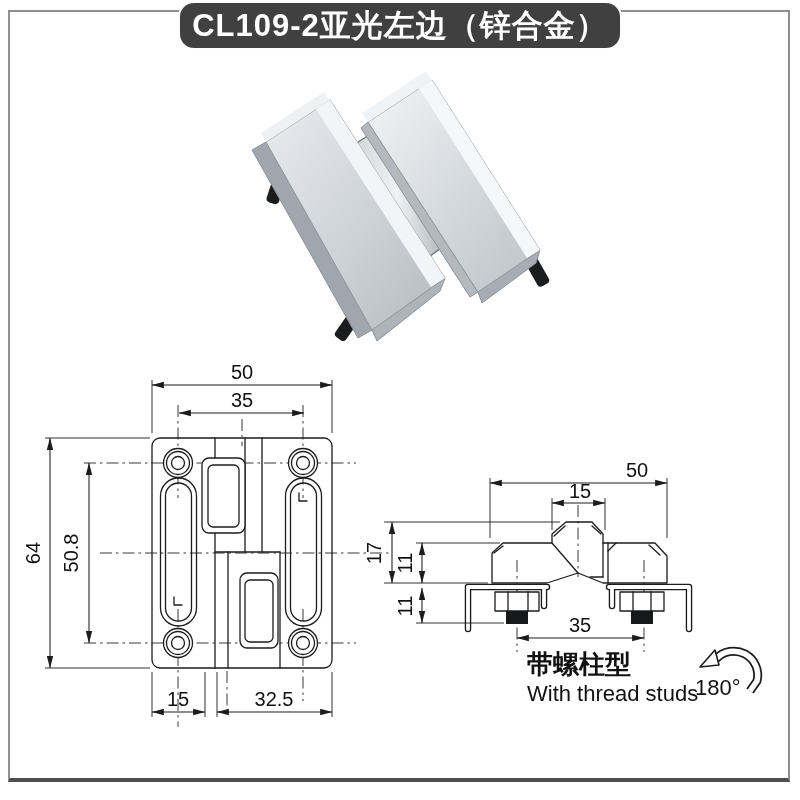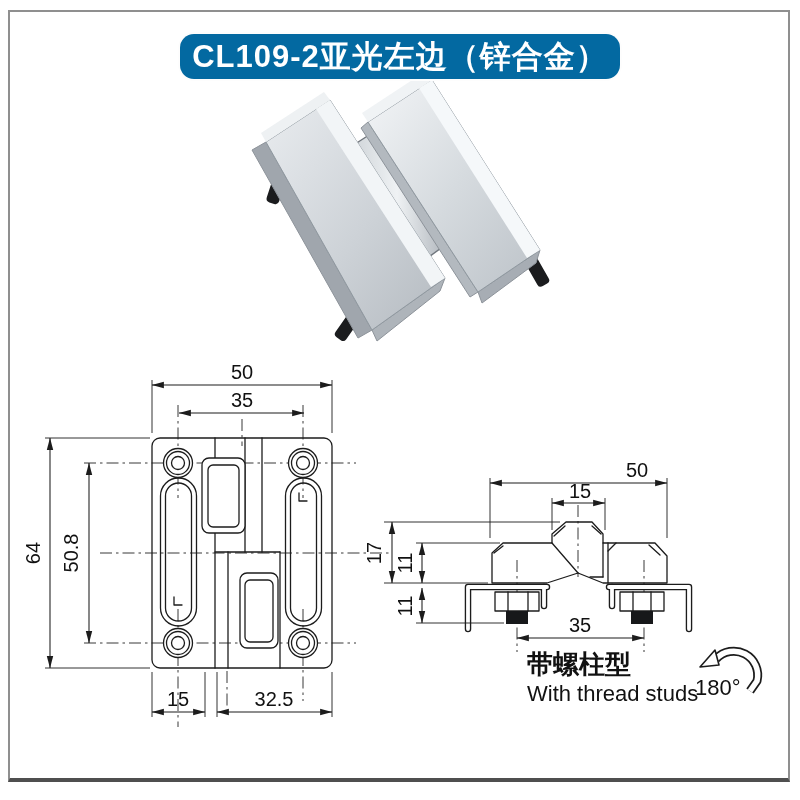--- a/index.html
+++ b/index.html
@@ -1,22 +1,22 @@
 <!DOCTYPE html>
 <html><head>
 <meta charset="utf-8">
 <style>
   html,body{margin:0;padding:0;background:#fff;}
   body{width:800px;height:800px;position:relative;font-family:"Liberation Sans",sans-serif;overflow:hidden;}
   .frame{position:absolute;left:8px;top:10px;width:782px;height:772px;box-sizing:border-box;
          border:2px solid #8f8f8f;border-bottom:4px solid #4f4f4f;background:#fff;}
-  .banner{position:absolute;left:180px;top:3px;width:440px;height:45px;background:#0369a1;
+  .banner{position:absolute;left:180px;top:3px;width:440px;height:45px;background:#404040;
           border-radius:14px;display:flex;align-items:center;justify-content:center;
           color:#ffffff;font-size:31px;font-weight:bold;letter-spacing:1px;z-index:3;
-          box-shadow:0 0 0 2px #fdfdfd;margin-top:31px;}
+          box-shadow:0 0 0 2px #fdfdfd;}
   svg{position:absolute;}
   .photo{left:200px;top:58px;z-index:2;}
   .draw{left:0;top:352px;z-index:2;}
   .ol{stroke:#1c1c1c;stroke-width:1.3;fill:none;stroke-linejoin:round;stroke-linecap:round;}
   .olf{stroke:#1c1c1c;stroke-width:1.3;fill:#ffffff;stroke-linejoin:round;}
   .cl{stroke:#222;stroke-width:0.9;fill:none;stroke-dasharray:12 4 2.5 4;}
   .ext{stroke:#1c1c1c;stroke-width:0.9;fill:none;}
   .dml{stroke:#1c1c1c;stroke-width:1.05;fill:none;}
   .dtx{font-size:20px;fill:#111;text-anchor:middle;font-family:"Liberation Sans",sans-serif;}
   .cap-cn{font-size:26px;font-weight:bold;fill:#111;font-family:"Liberation Sans",sans-serif;}

